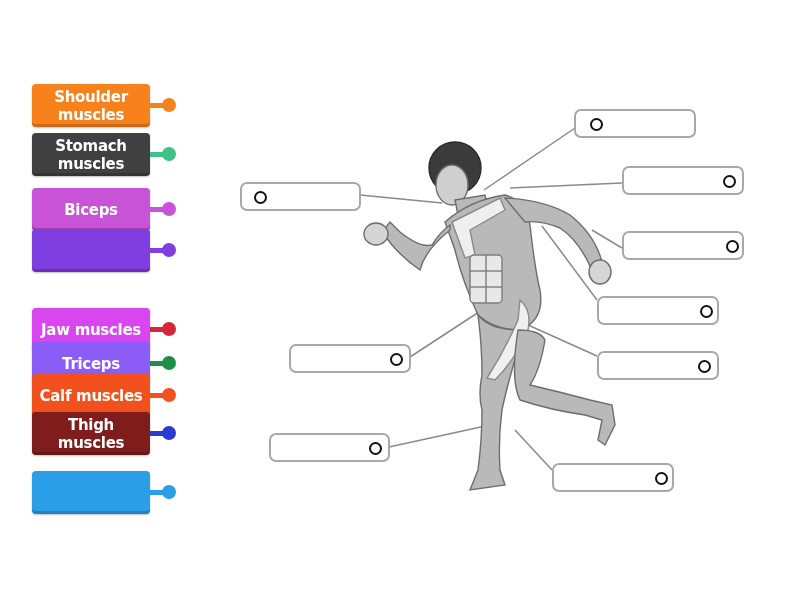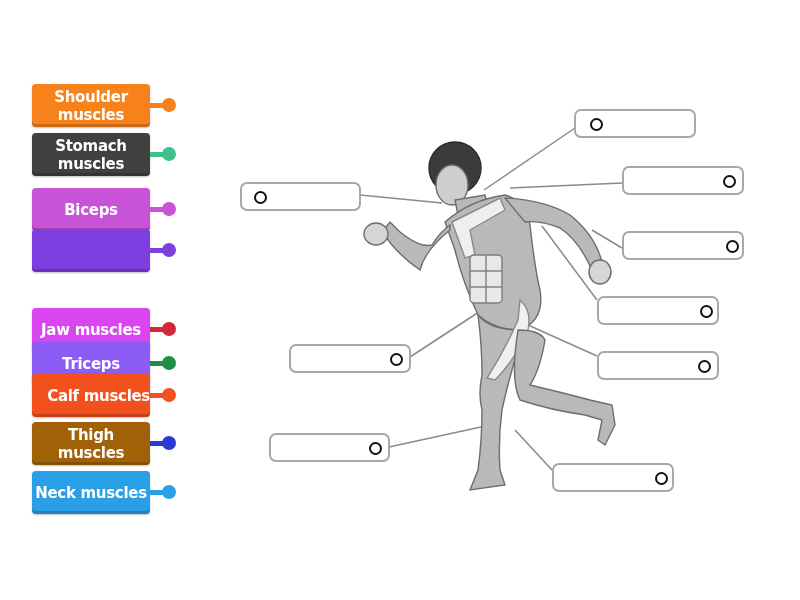--- a/index.html
+++ b/index.html
@@ -37,32 +37,31 @@
     <div class="tile" style="top: 277px; background: #d946ef; margin-top: 31px;">
       <span>Jaw muscles</span>
       <span class="connector" style="background: rgb(212, 40, 58);"></span>
       <span class="knob" style="background: rgb(212, 40, 58);"></span>
     </div>
     <div class="tile" style="top: 326px; background: #8b5cf6; margin-top: 16px;">
       <span>Triceps</span>
       <span class="connector" style="background: rgb(31, 143, 72);"></span>
       <span class="knob" style="background: rgb(31, 143, 72);"></span>
     </div>
-    <div class="tile" style="top: 374px; background: rgb(242, 80, 28); justify-content: flex-end;">
+    <div class="tile" style="top: 374px; background: rgb(242, 80, 28);">
       <span>Calf muscles</span>
       <span class="connector" style="background: rgb(242, 80, 28);"></span>
       <span class="knob" style="background: rgb(242, 80, 28);"></span>
     </div>
-    <div class="tile" style="top: 422px; background: #a16207;">
+    <div class="tile" style="top: 412px; background: #7f1d1d;">
       <span>Thigh<br>muscles</span>
       <span class="connector" style="background: rgb(43, 58, 208);"></span>
       <span class="knob" style="background: rgb(43, 58, 208);"></span>
     </div>
     <div class="tile" style="top: 471px; background: rgb(42, 159, 232);">
-      <span>Neck muscles</span>
       <span class="connector" style="background: rgb(42, 159, 232);"></span>
       <span class="knob" style="background: rgb(42, 159, 232);"></span>
     </div>
   </div>
 
 <svg class="lines" width="800" height="600">
   <g stroke="#8a8a8a" stroke-width="1.5" fill="none">
     <line x1="360" y1="195" x2="442" y2="203"></line>
     <line x1="575" y1="128" x2="484" y2="190"></line>
     <line x1="622" y1="183" x2="510" y2="188"></line>

